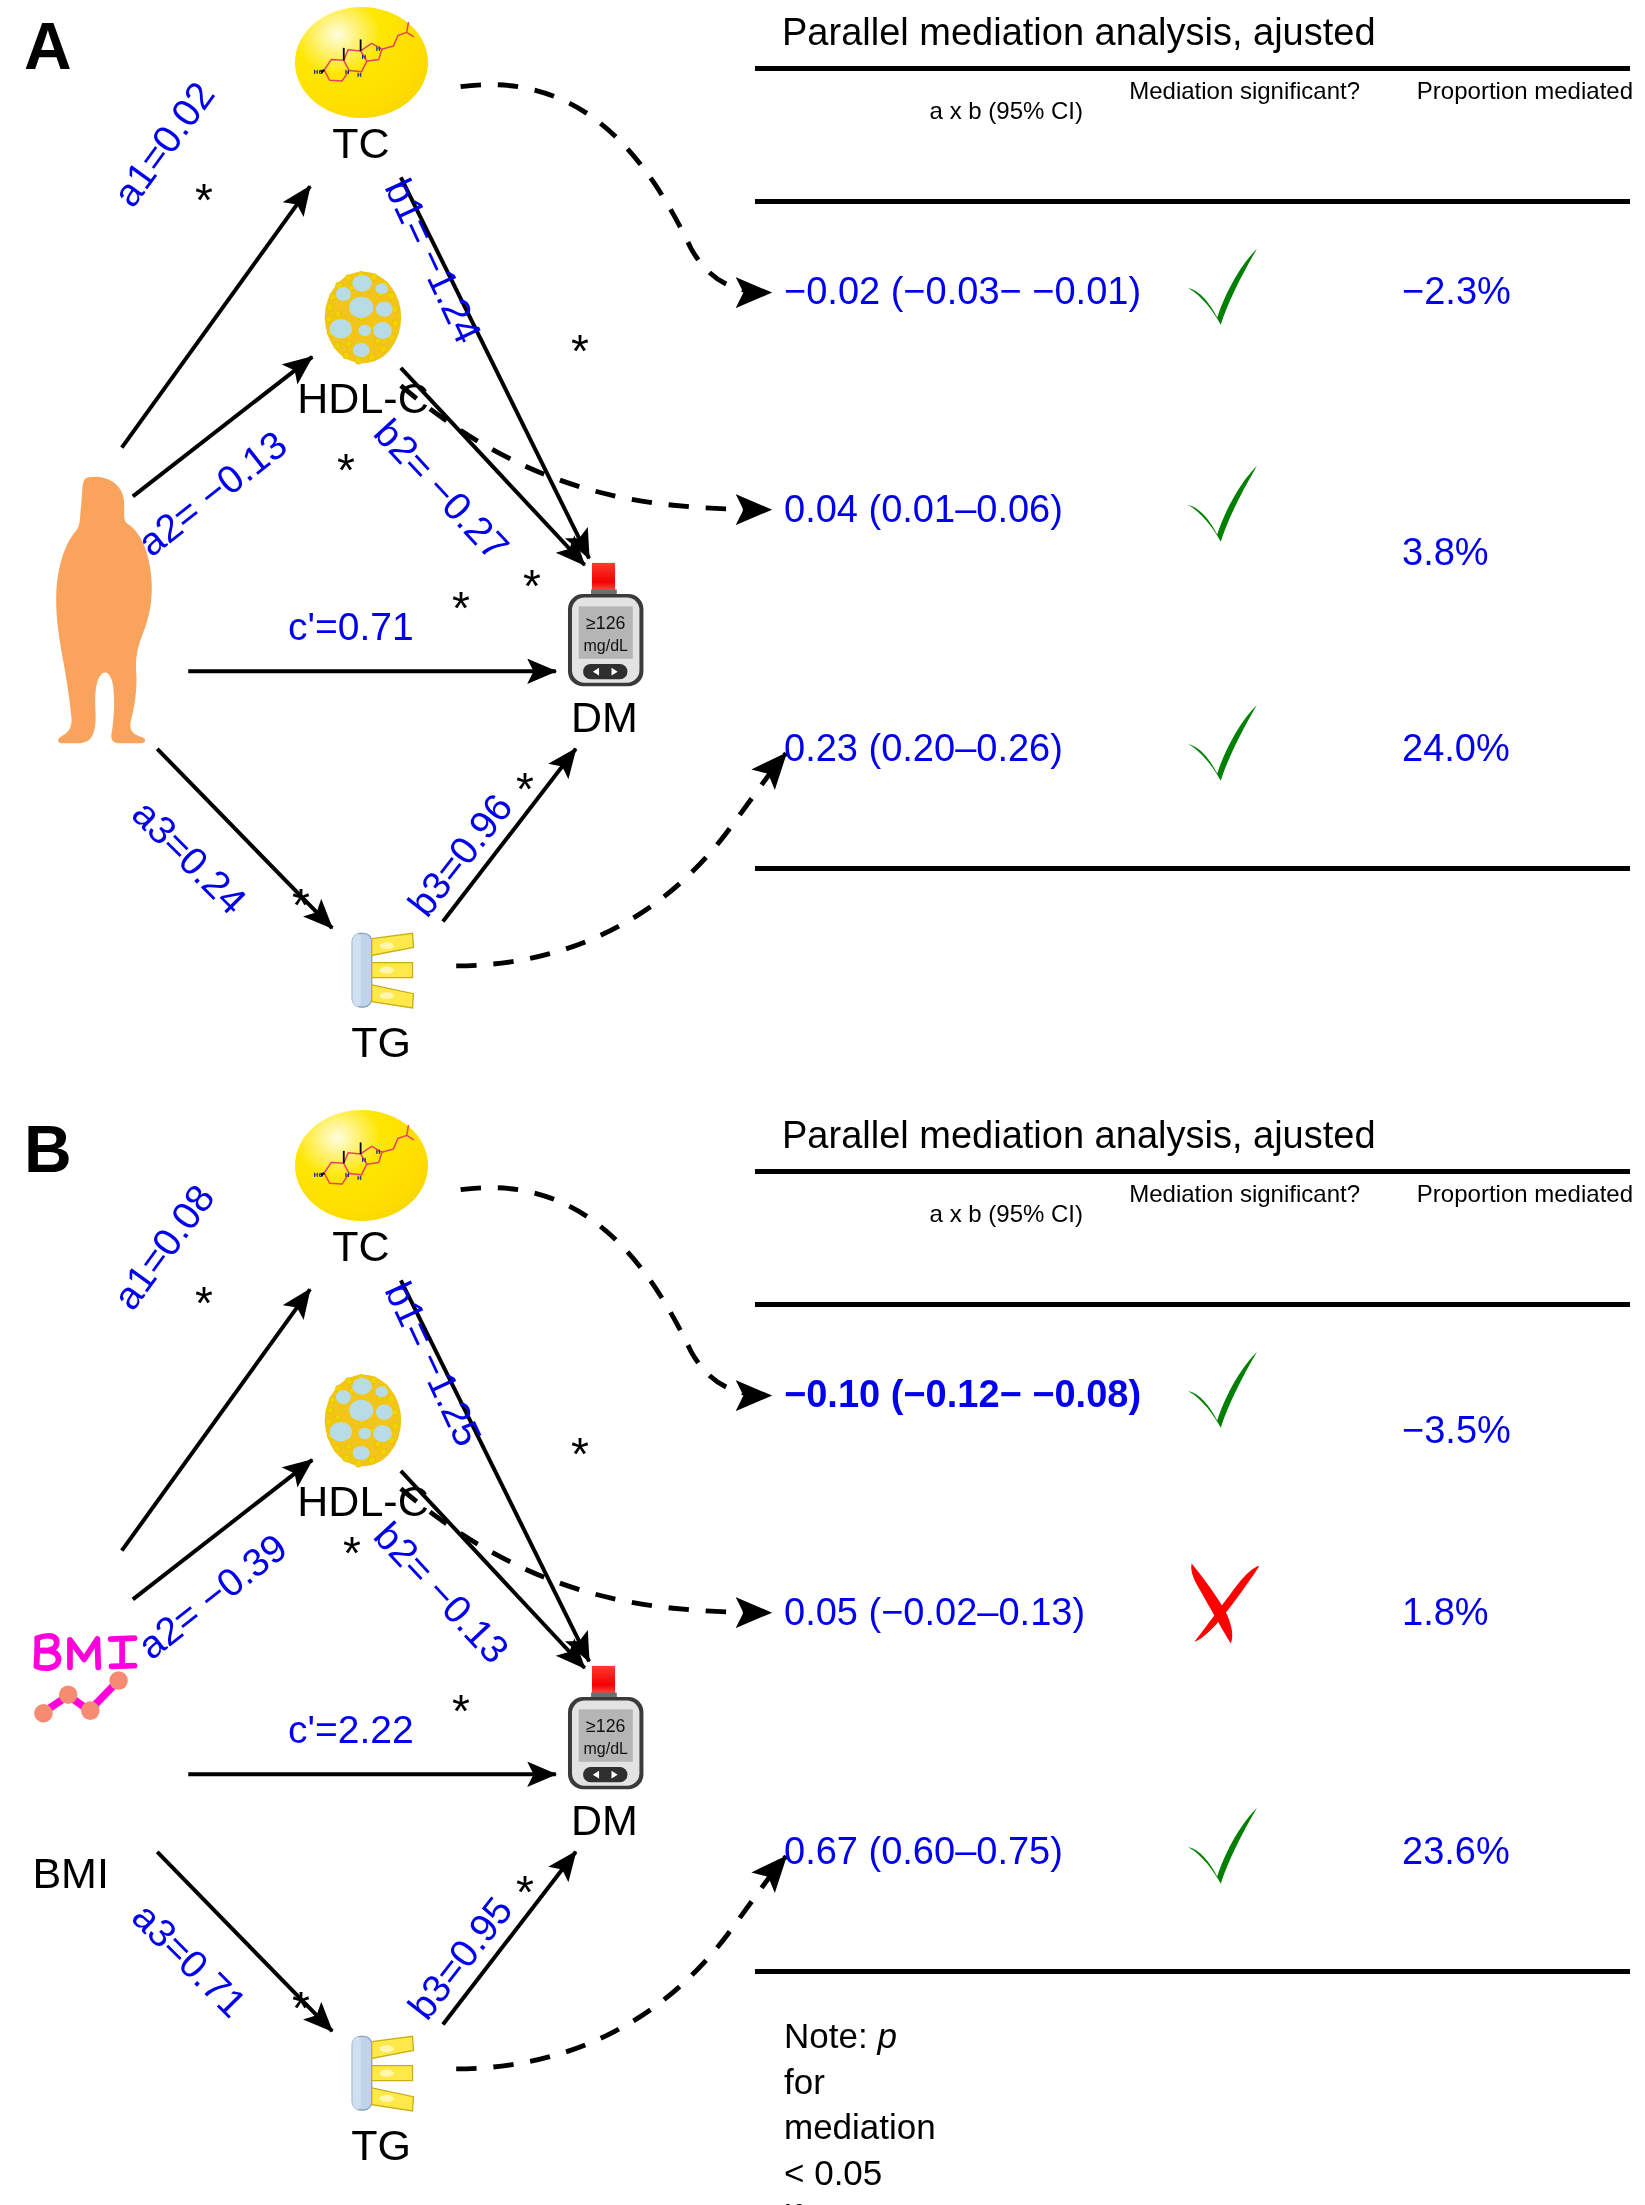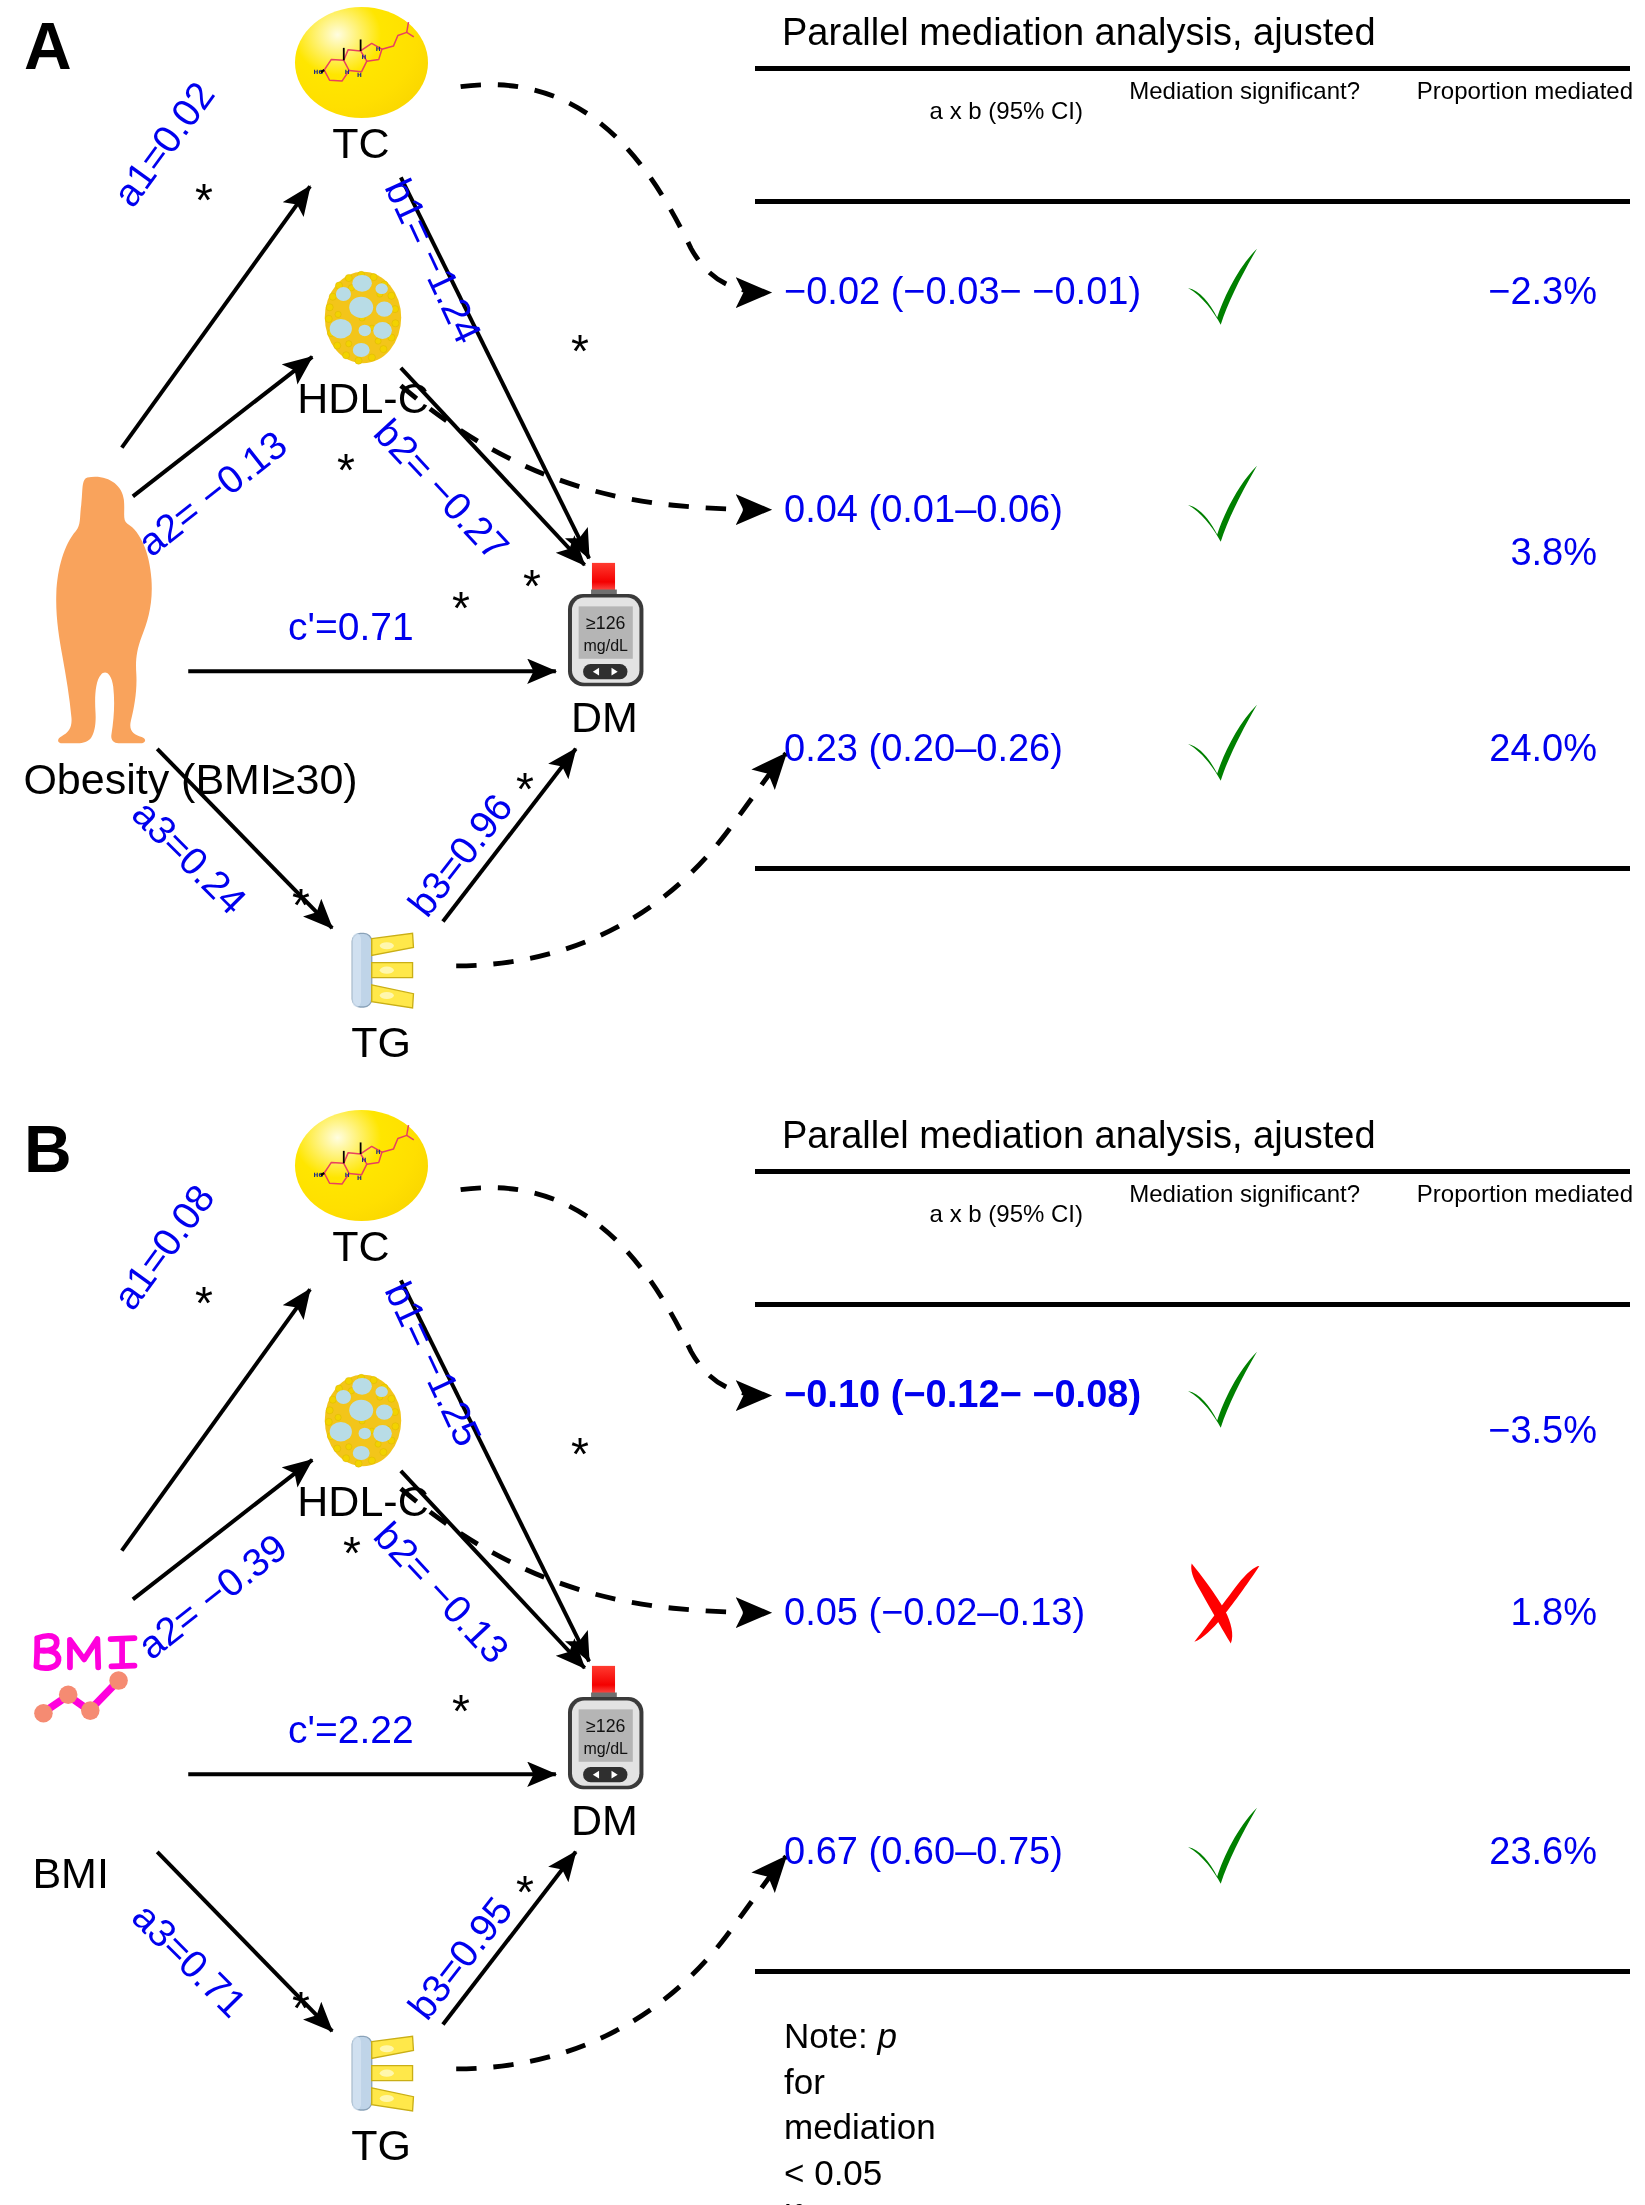--- a/index.html
+++ b/index.html
@@ -16,21 +16,21 @@
   .star{position:absolute;font-size:46px;line-height:1;color:#000;font-family:"Liberation Sans",sans-serif;}
 
   svg.edges{position:absolute;left:0;top:0;width:1645px;height:1103px;overflow:visible;}
 
   
   .tbl{position:absolute;}
   .tbl-title{position:absolute;font-size:38px;white-space:nowrap;line-height:1;}
   .rule{position:absolute;background:#000;}
   .col-head{position:absolute;font-size:24px;line-height:1.06;text-align:right;}
   .cell{position:absolute;font-size:38px;color:#0000ee;white-space:nowrap;line-height:1;}
-  .pct{position:absolute;font-size:38px;color:#0000ee;white-space:nowrap;line-height:1;text-align:right;}
+  .pct{position:absolute;font-size:38px;color:#0000ee;white-space:nowrap;line-height:1;text-align:left;}
   .note{position:absolute;font-size:35px;line-height:1.3;}
   .note i{font-style:italic;}
 
   .mark{position:absolute;}
 
   
   .tc-icon{position:absolute;width:133px;height:111px;border-radius:50%;
      background:radial-gradient(ellipse at 32% 25%, #fffde0 0%, #ffe600 34%, #ffdf00 62%, #f5cf00 100%);}
   .tc-icon .mol{position:absolute;left:0;top:0;width:100%;height:100%;}
 
@@ -193,21 +193,20 @@
     <svg viewBox="0 0 270 610">
       <path fill="#f9a35c" d="M118,8 C160,0 196,22 200,58 C203,86 196,104 208,112
         C238,130 258,178 262,236 C266,292 254,330 240,366 C228,398 226,420 228,450
         C230,486 224,524 216,554 C210,578 222,586 240,592 C252,596 250,606 236,606
         L188,606 C176,606 170,598 172,586 C178,548 180,514 176,478 C172,448 158,440 148,452
         C136,466 134,500 136,534 C138,562 134,582 126,594 C120,602 108,606 96,606
         L62,606 C50,606 48,596 60,590 C76,582 84,570 82,548 C78,504 70,456 62,412
         C54,368 46,320 48,268 C50,212 66,158 92,128 C104,114 100,96 104,70 C108,38 104,12 118,8 Z"></path>
     </svg>
   </div>
-  <div class="node-label" style="left:0px;top:758px;width:381px;">Obesity (BMI≥30)</div>
 
   <div class="path-label" style="left:106px;top:190px;transform:rotate(-54deg);transform-origin:0 0;">a1=0.02</div>
   <div class="star" style="left:195px;top:177px;">*</div>
 
   <div class="path-label" style="left:414px;top:173px;transform:rotate(65deg);transform-origin:0 0;">b1= −1.24</div>
   <div class="star" style="left:571px;top:328px;">*</div>
 
   <div class="path-label" style="left:131px;top:532px;transform:rotate(-38deg);transform-origin:0 0;">a2= −0.13</div>
   <div class="star" style="left:337px;top:447px;">*</div>
 

